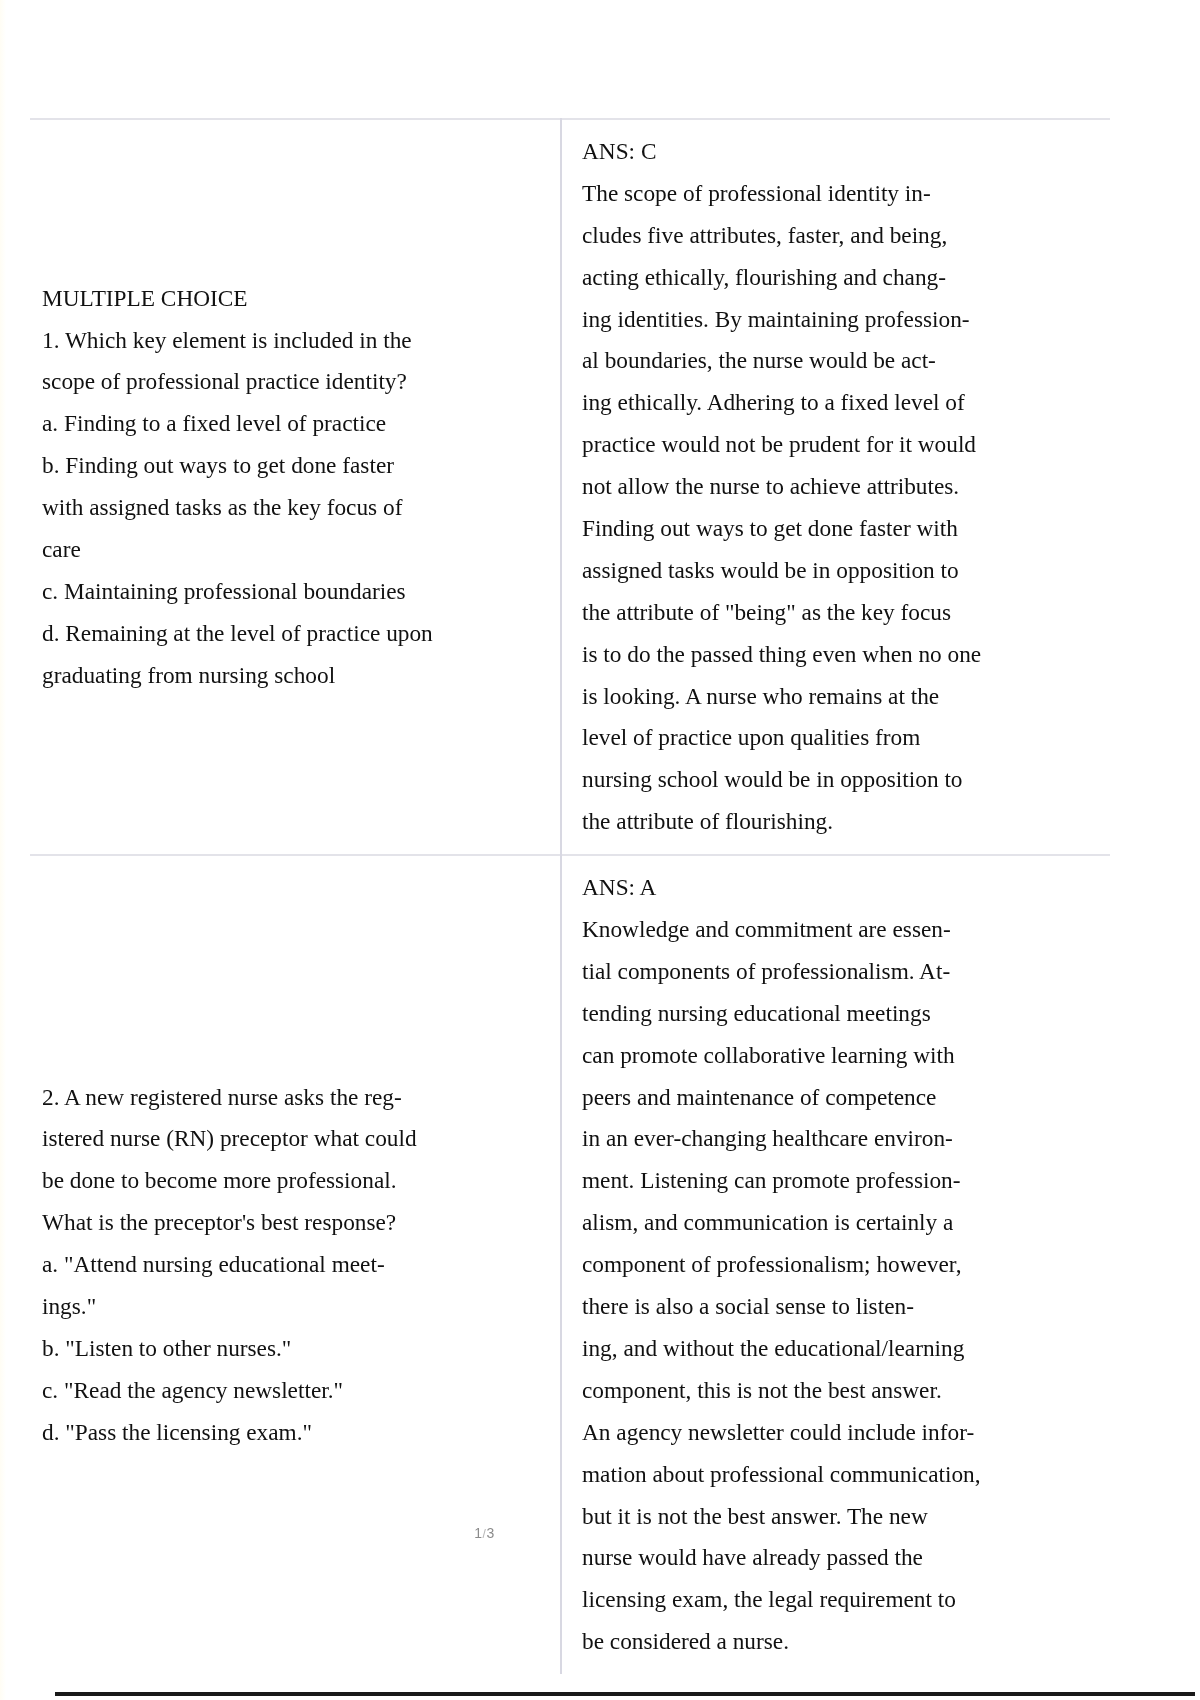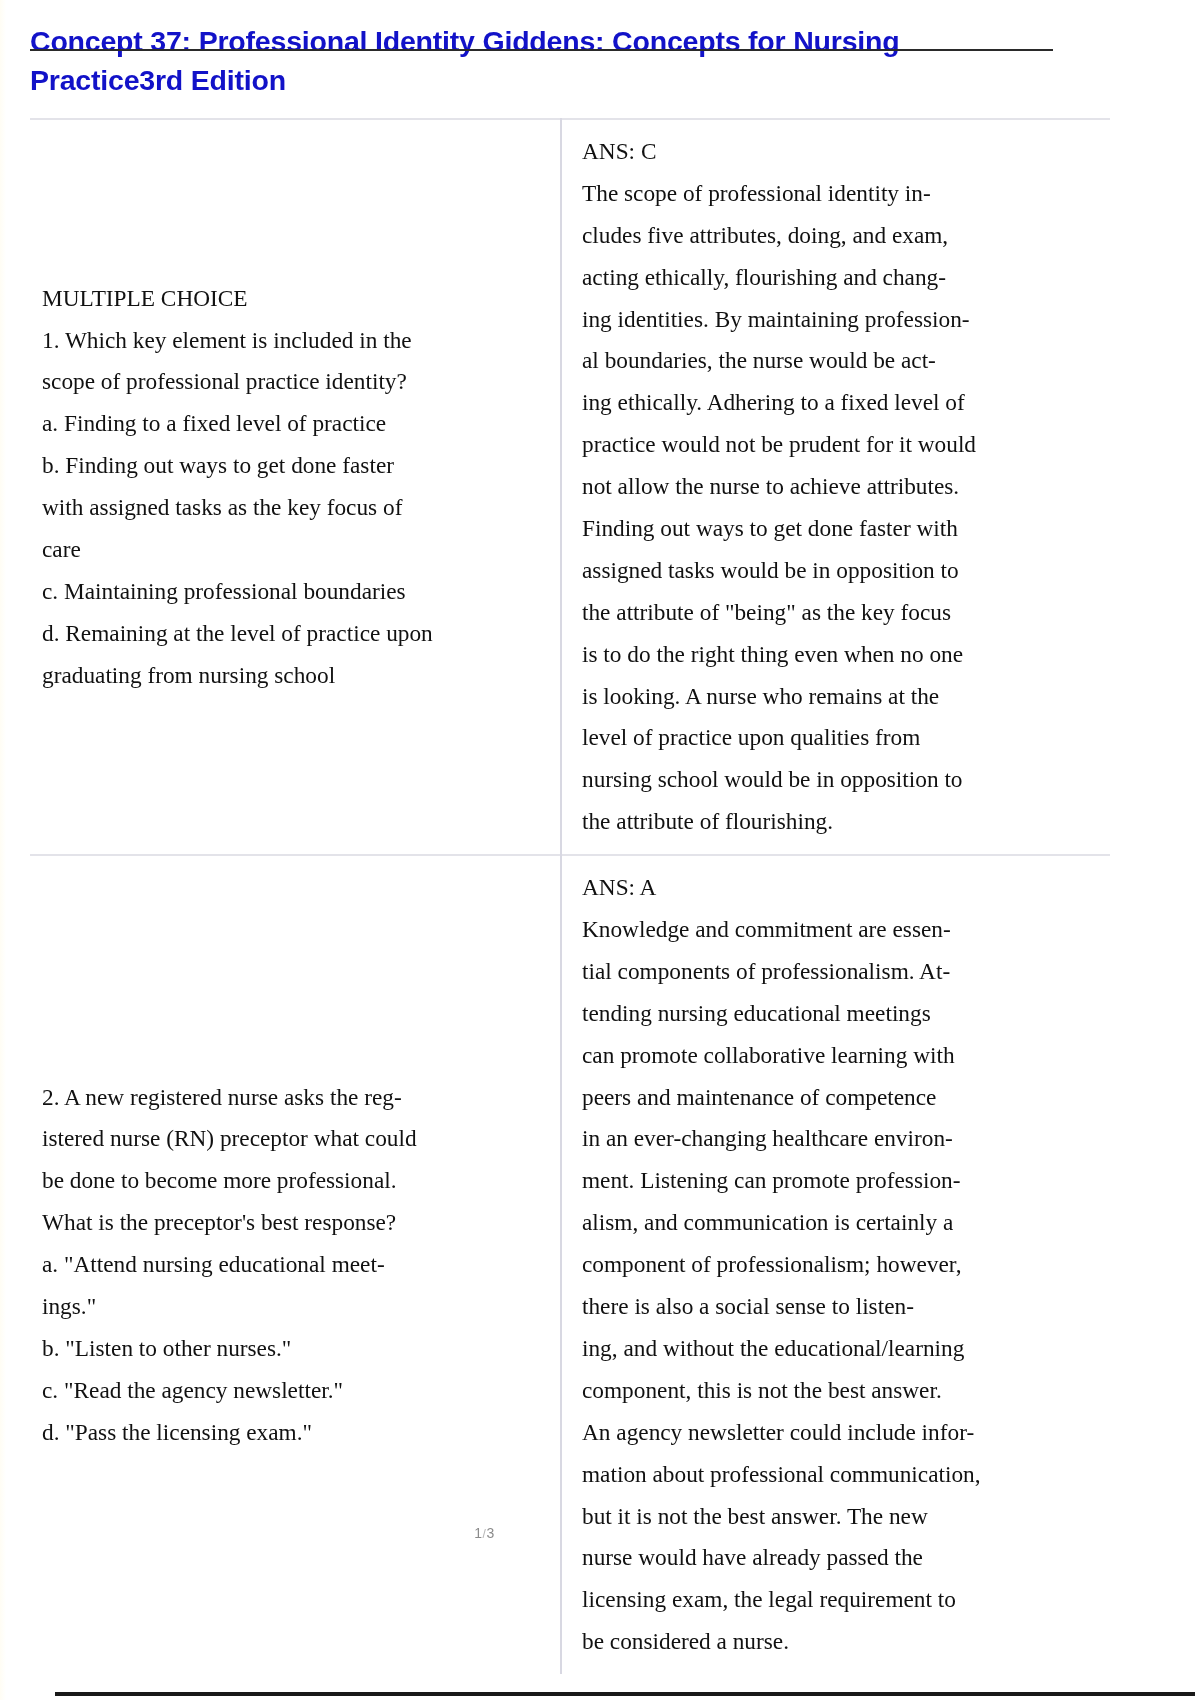--- a/index.html
+++ b/index.html
@@ -117,25 +117,20 @@
     background: linear-gradient(to right, #fffdf4, #ffffff);
   }
 </style>
 </head>
 <body>
 
 <div class="page">
 
   <div class="left-edge-tint"></div>
 
-  <div class="doc-title">
-    <span>Concept 37: Professional Identity Giddens: Concepts for Nursing</span><br>
-    <span>Practice3rd Edition</span>
-    <div class="rule-overlay"></div>
-  </div>
 
   <table class="qa-table">
     <colgroup>
       <col class="c-q">
       <col class="c-a">
     </colgroup>
     <tbody>
       <tr>
         <td class="q-cell">
           <div class="lines">
@@ -148,31 +143,31 @@
             <p>care</p>
             <p>c. Maintaining professional boundaries</p>
             <p>d. Remaining at the level of practice upon</p>
             <p>graduating from nursing school</p>
           </div>
         </td>
         <td class="a-cell">
           <div class="lines">
             <p>ANS: C</p>
             <p>The scope of professional identity in-</p>
-            <p>cludes five attributes, doing, and exam,</p>
+            <p>cludes five attributes, faster, and being,</p>
             <p>acting ethically, flourishing and chang-</p>
             <p>ing identities. By maintaining profession-</p>
             <p>al boundaries, the nurse would be act-</p>
             <p>ing ethically. Adhering to a fixed level of</p>
             <p>practice would not be prudent for it would</p>
             <p>not allow the nurse to achieve attributes.</p>
             <p>Finding out ways to get done faster with</p>
             <p>assigned tasks would be in opposition to</p>
             <p>the attribute of "being" as the key focus</p>
-            <p>is to do the right thing even when no one</p>
+            <p>is to do the passed thing even when no one</p>
             <p>is looking. A nurse who remains at the</p>
             <p>level of practice upon qualities from</p>
             <p>nursing school would be in opposition to</p>
             <p>the attribute of flourishing.</p>
           </div>
         </td>
       </tr>
 
       <tr>
         <td class="q-cell">

